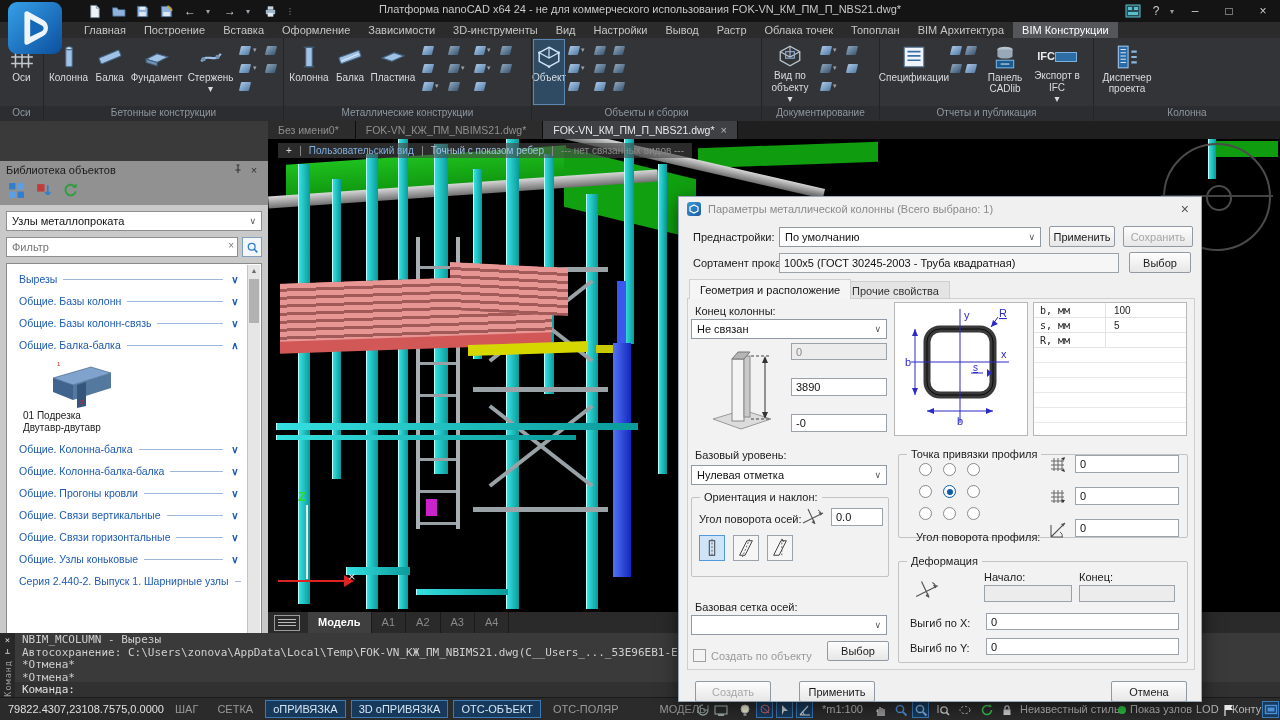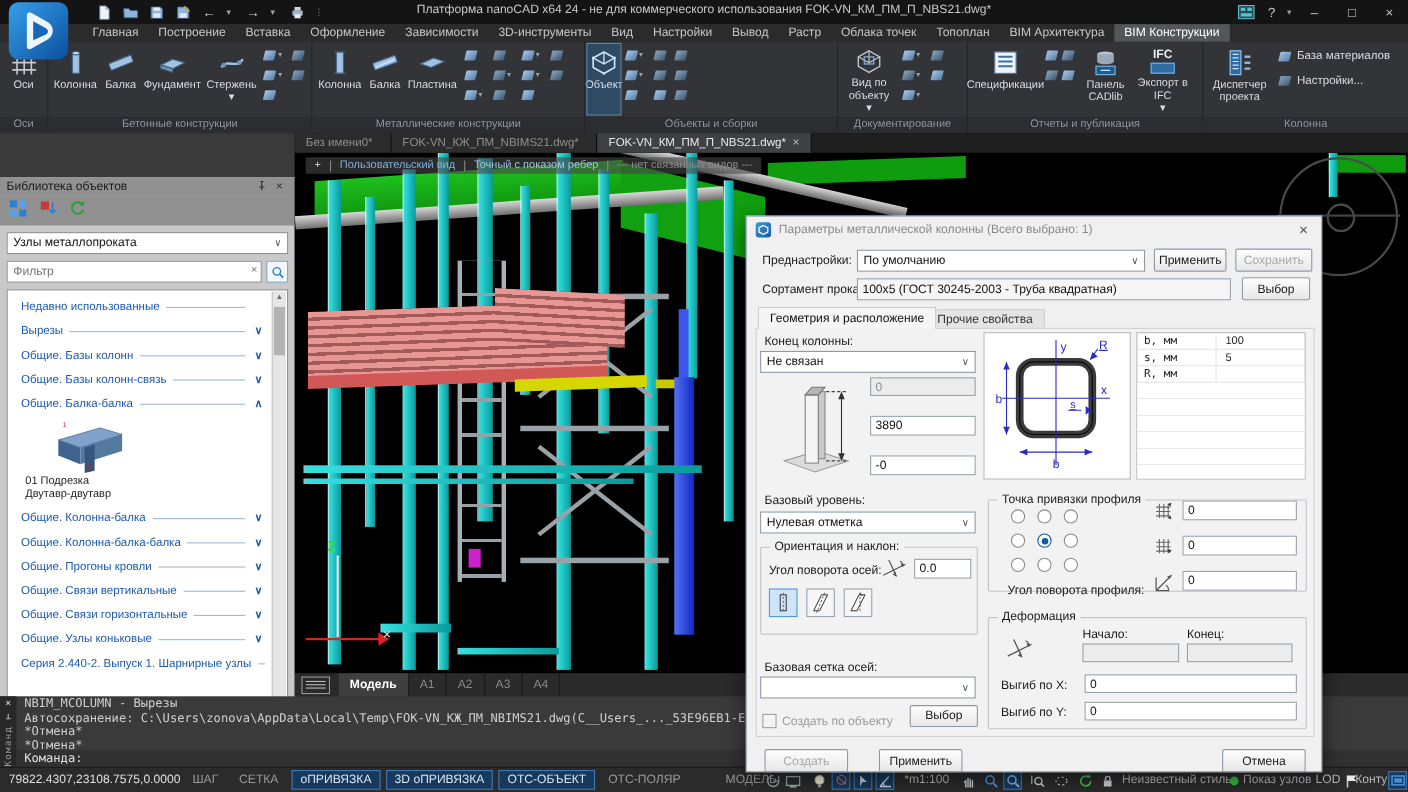--- a/index.html
+++ b/index.html
@@ -596,21 +596,21 @@
               <svg viewBox="0 0 24 24">
                 <ellipse cx="12" cy="5" rx="7" ry="2.4" fill="#b9c4ce"></ellipse>
                 <path d="M5 5v6c0 1.3 3.1 2.4 7 2.4s7-1.1 7-2.4V5" fill="#98a8b6"></path>
                 <rect x="4" y="15" width="16" height="7" fill="#1b5c8f" stroke="#7ab1e0"></rect>
                 <path d="M8 18.5h8" stroke="#cfe4f5"></path>
               </svg>
             </span>
           <span class="blabel">Панель CADlib</span>
         </div>
         <div class="bigbtn" style="width:54px">
-          <span class="bicon" style="flex-direction:column;display:flex;align-items:center">
+          <span class="bicon" style="display:flex;align-items:center">
               <span class="ifc-glyph">IFC</span>
               <span class="tray"></span>
             </span>
           <span class="blabel">Экспорт в IFC</span>
           <span class="blabel dd">▾</span>
         </div>
       </div>
       <div class="plabel">Отчеты и публикация</div>
     </div>
 
@@ -618,34 +618,20 @@
       <div class="rbody">
         <div class="bigbtn" style="width:62px">
           <span class="bicon">
               <svg viewBox="0 0 24 24">
                 <rect x="4" y="2" width="9" height="20" fill="#2b6ca8" stroke="#9cc4e8"></rect>
                 <path d="M6 5h5M6 8h5M6 11h5M6 14h5M6 17h5" stroke="#cfe4f5"></path>
                 <path d="M16 7h5M16 12h5M16 17h5" stroke="#8ab4dc" stroke-width="2"></path>
               </svg>
             </span>
           <span class="blabel">Диспетчер проекта</span>
-        </div>
-        <div style="display:flex;flex-direction:column;justify-content:flex-start">
-          <div class="svclink">
-            <span class="mini">
-                <i></i>
-              </span>
-            <span>База материалов</span>
-          </div>
-          <div class="svclink">
-            <span class="mini dk">
-                <i></i>
-              </span>
-            <span>Настройки...</span>
-          </div>
         </div>
       </div>
       <div class="plabel">Колонна</div>
     </div>
   </div>
 
   <div class="library">
     <div class="libtop">
       <div class="lib-header">
         <span class="lib-title">Библиотека объектов</span>
@@ -679,25 +665,20 @@
       </div>
       <div class="lib-search">
         <svg viewBox="0 0 16 16">
             <circle cx="7" cy="7" r="4.2" fill="none" stroke="#2e7fd2" stroke-width="1.6"></circle>
             <line x1="10.2" y1="10.2" x2="14" y2="14" stroke="#2e7fd2" stroke-width="2"></line>
           </svg>
       </div>
       <div class="lib-list">
         <div>
 
-        <div class="lib-row">
-            <span class="lg-label">Недавно использованные</span>
-            <span class="lg-line"></span>
-            <span class="lg-chev"></span>
-          </div>
             <div class="lib-row">
             <span class="lg-label">Вырезы</span>
             <span class="lg-line"></span>
             <span class="lg-chev">∨</span>
           </div>
             <div class="lib-row">
             <span class="lg-label">Общие. Базы колонн</span>
             <span class="lg-line"></span>
             <span class="lg-chev">∨</span>
           </div>

